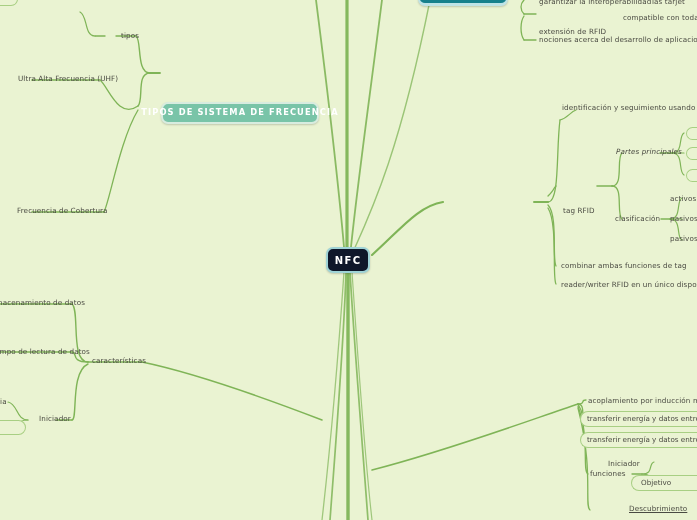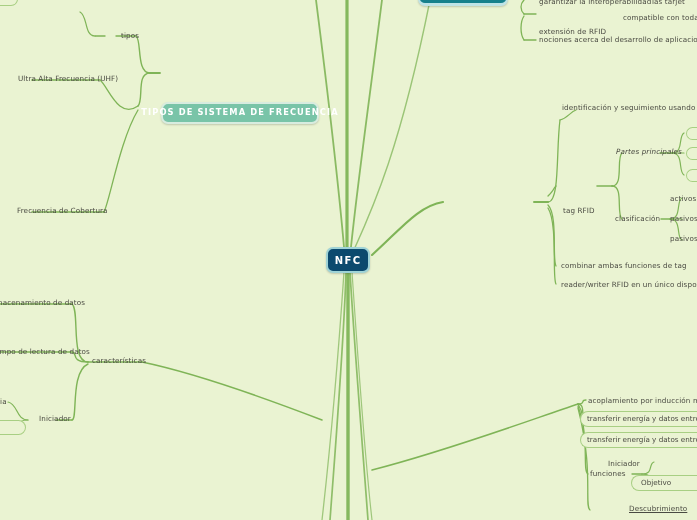--- a/index.html
+++ b/index.html
@@ -41,21 +41,21 @@
   .teal{
     color:#ffffff;
     font-weight:bold;
     letter-spacing:1.1px;
     text-align:center;
     border-radius:7px;
     display:flex;align-items:center;justify-content:center;
     box-shadow:0 1px 2px rgba(0,0,0,.18);
   }
   .teal-root{
-    background:#0c4a6e;
+    background:#0f172a;
     border:2px solid #9fd3d6;
     font-size:10px;
     letter-spacing:1.4px;
   }
   .teal-mid{
     background:#79c4a8;
     border:2px solid #d8ecdf;
     font-size:8.3px;
     margin-top:40px;
   }

